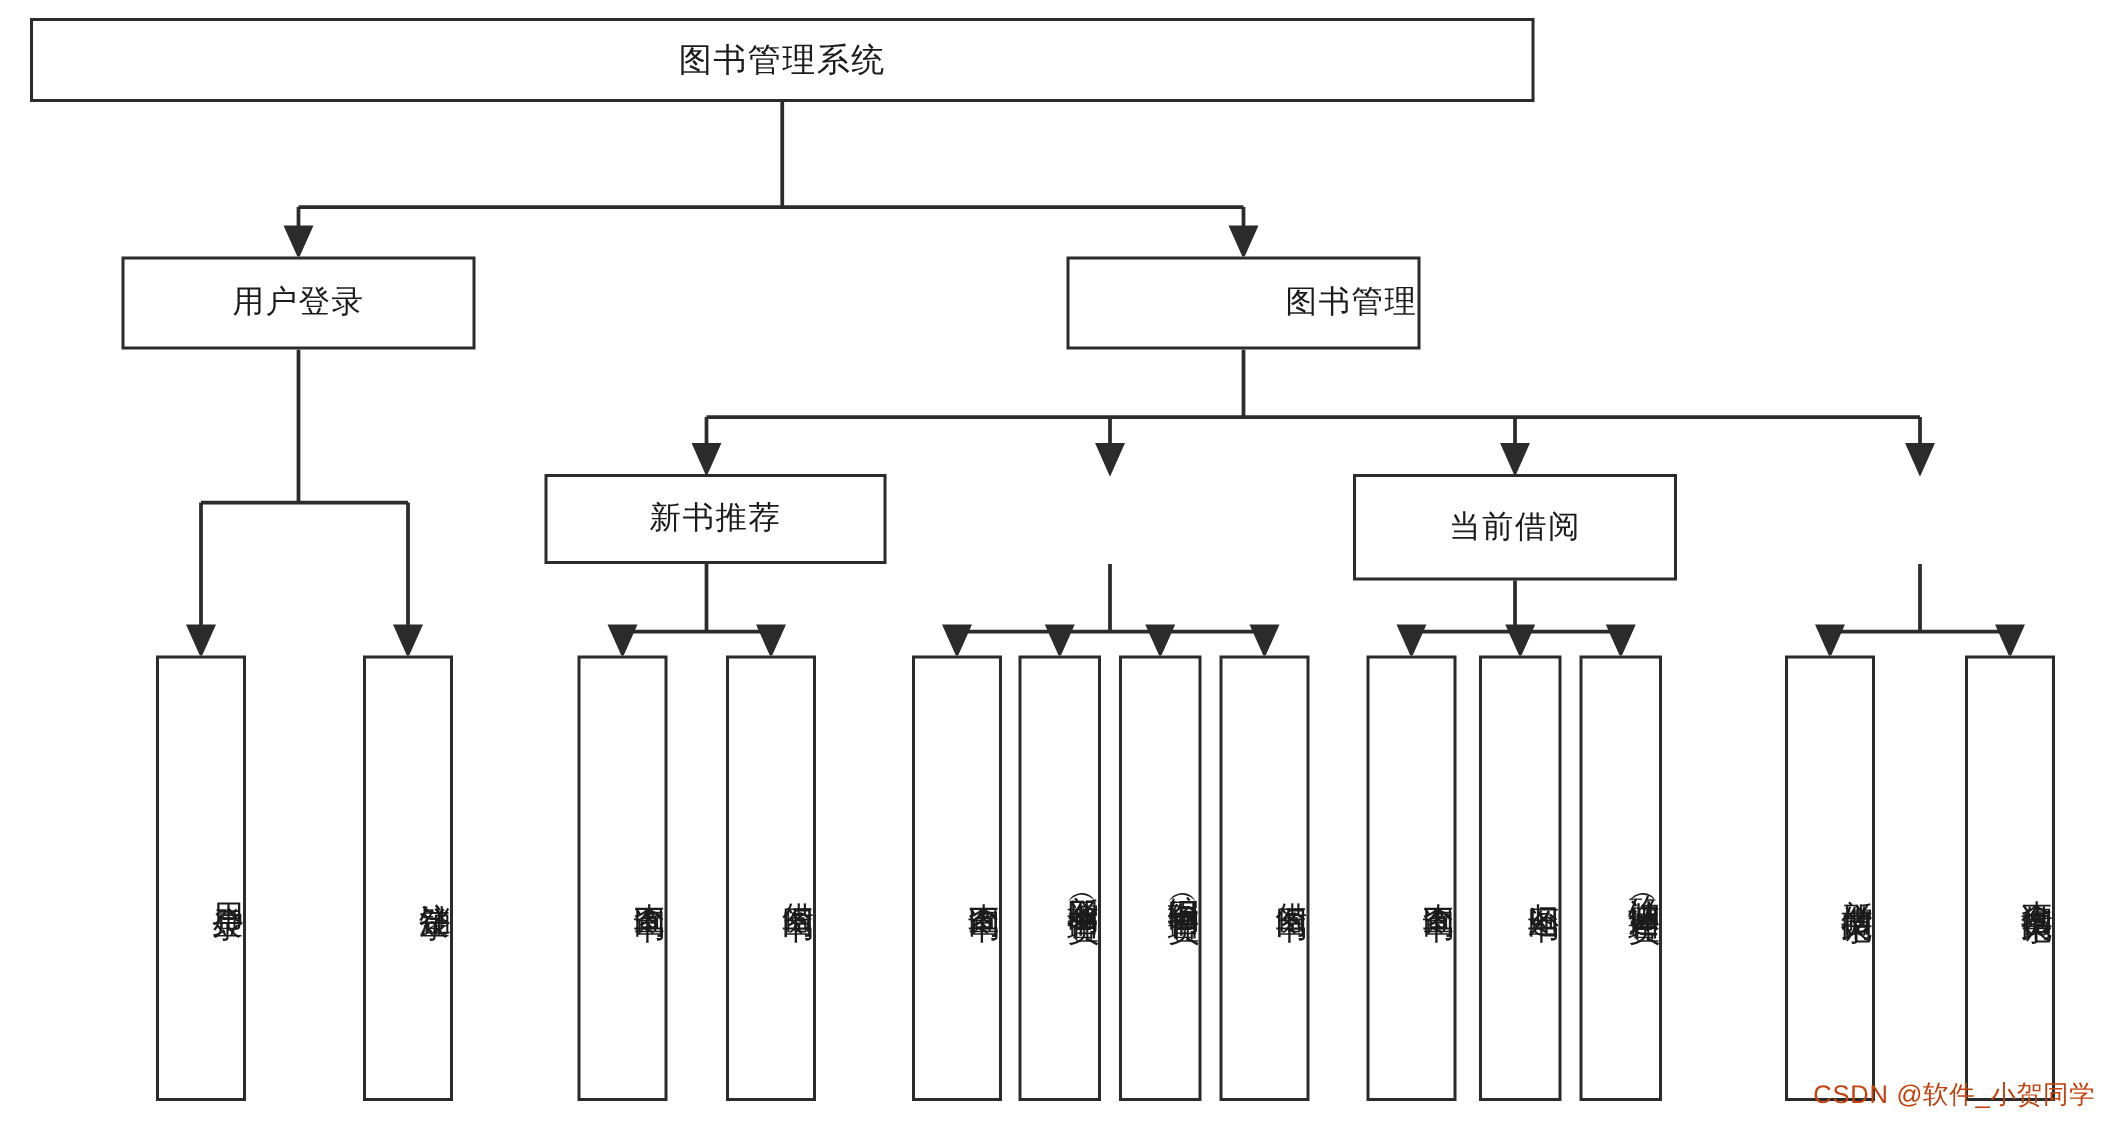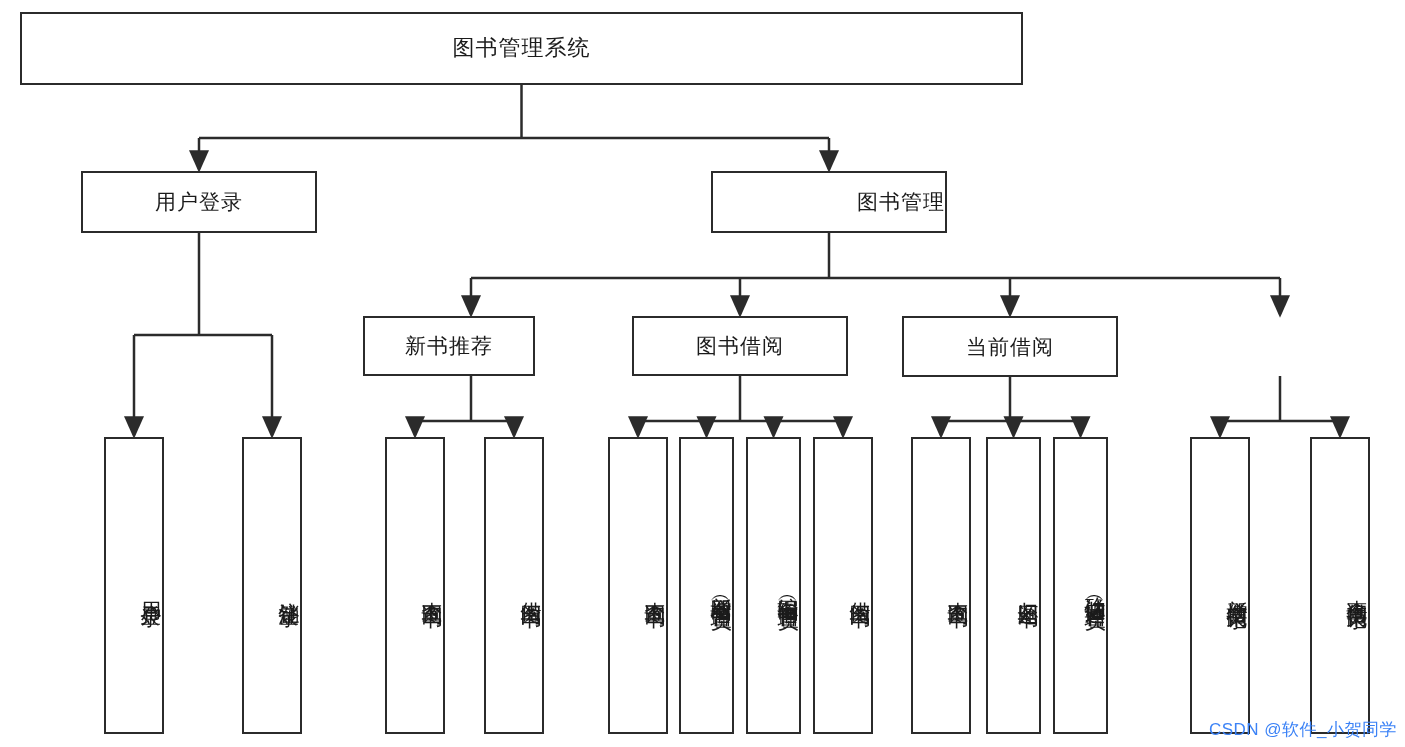--- a/index.html
+++ b/index.html
@@ -62,21 +62,21 @@
     display: block;
   }
   .node .label {
     display: block;
   }
   #watermark {
     position: absolute;
     right: 8px;
     bottom: 6px;
     font-size: 17px;
-    color: #3b82f6;
+    color: #c2410c;
     letter-spacing: 0.5px;
     z-index: 3;
     white-space: nowrap;
   }
 </style>
 </head>
 <body>
 
 <div id="diagram-root">
 
@@ -116,38 +116,35 @@
         <path d="M941,421 L941,435" stroke-linecap="butt" stroke-linejoin="miter" marker-end="url(#arrow)"></path>
         <path d="M1013.5,421 L1013.5,435" stroke-linecap="butt" stroke-linejoin="miter" marker-end="url(#arrow)"></path>
         <path d="M1080.5,421 L1080.5,435" stroke-linecap="butt" stroke-linejoin="miter" marker-end="url(#arrow)"></path>
         <path d="M1280,376 L1280,421" stroke-linecap="butt" stroke-linejoin="miter"></path>
         <path d="M1220,421 L1340,421" stroke-linecap="butt" stroke-linejoin="miter"></path>
         <path d="M1220,421 L1220,435" stroke-linecap="butt" stroke-linejoin="miter" marker-end="url(#arrow)"></path>
         <path d="M1340,421 L1340,435" stroke-linecap="butt" stroke-linejoin="miter" marker-end="url(#arrow)"></path>
       </g>
   </svg>
 
-  <div class="node horiz root" style="left:20px;top:12px;width:1003px;height:73px;">
+  <div class="node horiz root" style="left:20px;top:12px;width:1003px;height:56px;">
     <span class="label">图书管理系统</span>
   </div>
 
   <div class="node horiz" style="left:81px;top:171px;width:236px;height:62px;">
     <span class="label">用户登录</span>
   </div>
   <div class="node horiz" style="left:711px;top:171px;width:236px;height:62px;justify-content:flex-end;">
     <span class="label">图书管理</span>
   </div>
 
-  <div class="node horiz" style="left:363px;top:316px;width:172px;height:60px;">
+  <div class="node horiz" style="left:363px;top:316px;width:228px;height:60px;">
     <span class="label">新书推荐</span>
   </div>
-  <div class="node horiz" style="left:632px;top:316px;width:216px;height:60px;">
-    <span class="label">图书借阅</span>
-  </div>
-  <div class="node horiz" style="left:902px;top:316px;width:216px;height:61px;">
+  <div class="node horiz" style="left:902px;top:316px;width:216px;height:71px;">
     <span class="label">当前借阅</span>
   </div>
 
   <div class="node vert" style="left:104px;top:437px;width:60px;height:297px;">
     <span class="vtext">用户登录</span>
   </div>
   <div class="node vert" style="left:242px;top:437px;width:60px;height:297px;">
     <span class="vtext">注销登录</span>
   </div>
 

